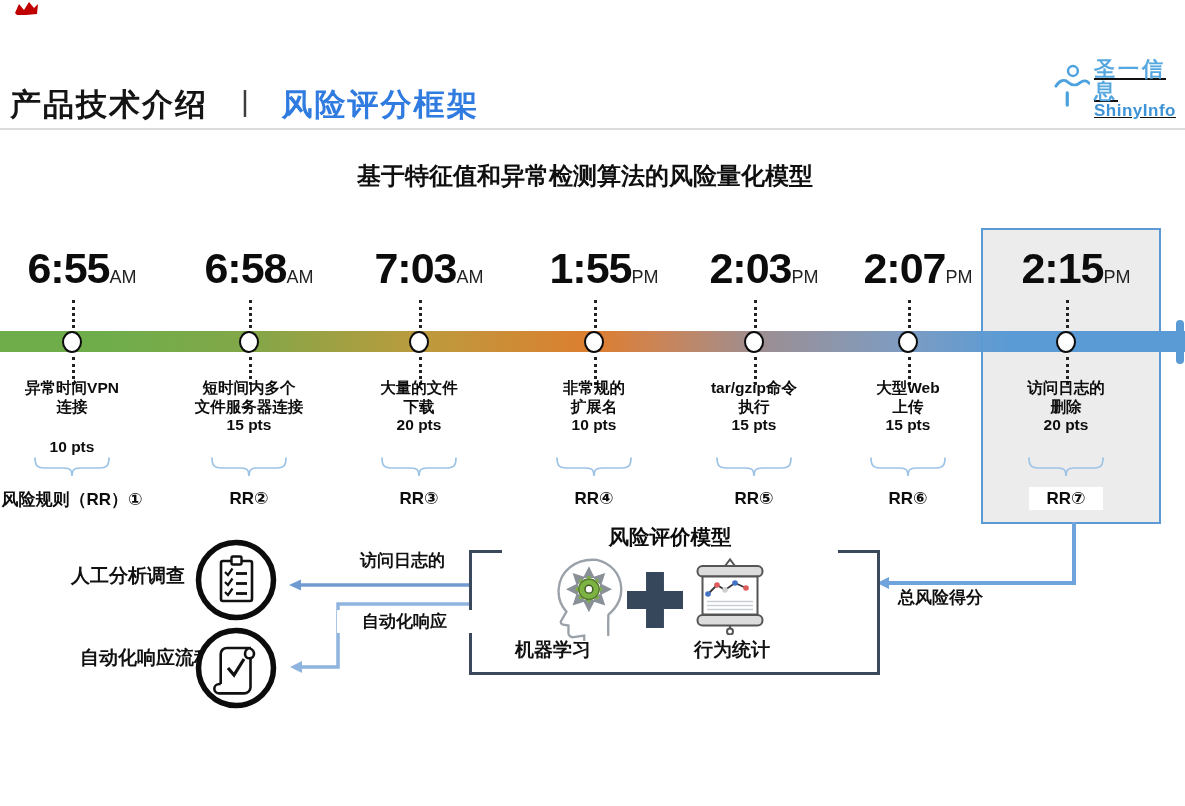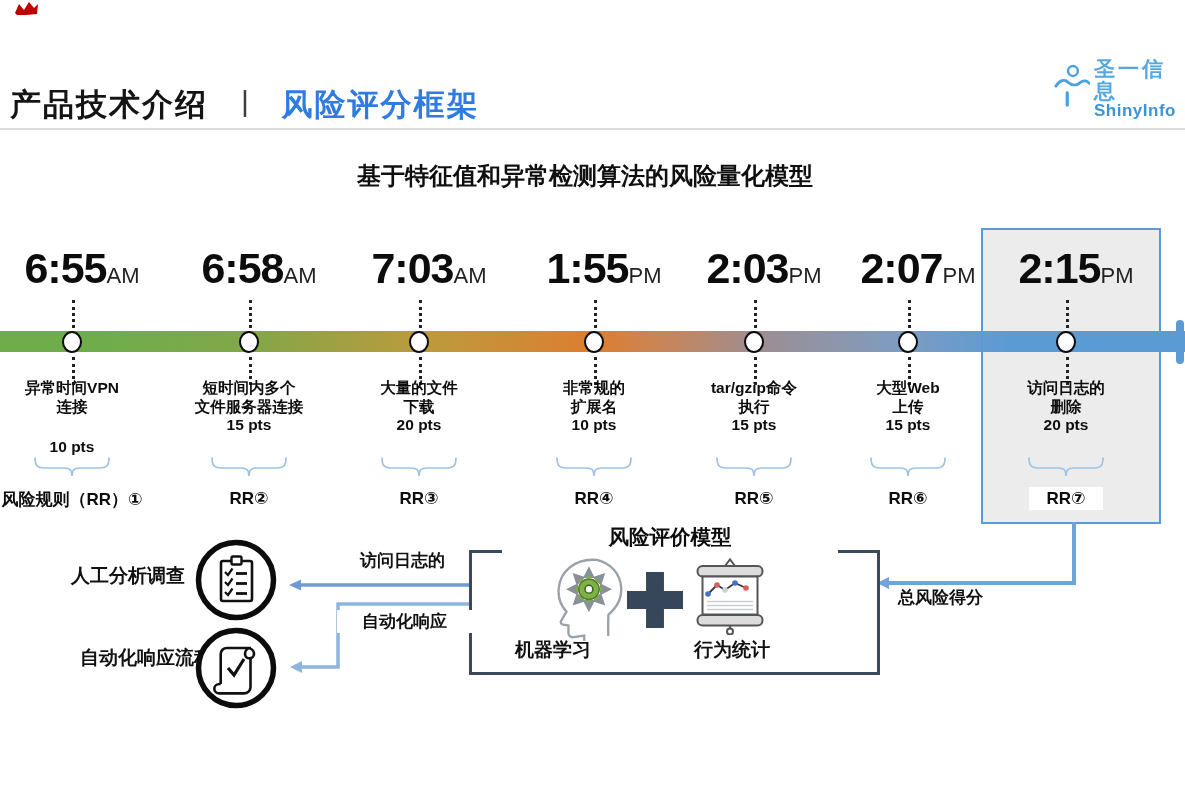--- a/index.html
+++ b/index.html
@@ -9,40 +9,40 @@
 
   
   #header-row{left:10px;top:84px;display:flex;align-items:flex-start;}
   .hdr-black{font-size:31px;font-weight:bold;letter-spacing:2px;color:#141414;}
   .hdr-sep{font-size:26px;color:#3c3c3c;margin:0 24px;font-weight:bold;}
   .hdr-blue{font-size:31px;font-weight:bold;letter-spacing:2px;color:#2f7be0;}
   #header-line{left:0;top:128px;width:1185px;height:2px;background:#dcdcdc;}
   #corner-mark{left:15px;top:2px;}
 
   
-  #logo{left:1054px;top:58px;display:flex;align-items:center;}
+  #logo{left:1054px;top:58px;display:flex;align-items:center;text-decoration:underline;}
   #logo-text{display:flex;flex-direction:column;line-height:1.05;margin-left:4px;}
   .logo-cn{font-size:21px;font-weight:bold;letter-spacing:3px;color:#55a7e0;}
   .logo-en{font-size:17px;font-weight:bold;color:#3e93d6;letter-spacing:.5px;}
 
   
   #subtitle{left:0;top:160px;width:1170px;text-align:center;font-size:24px;font-weight:bold;color:#0f0f0f;}
 
   
   #hl-box-bg{left:981px;top:228px;width:180px;height:296px;background:#ececec;z-index:1;}
   #hl-box-border{left:981px;top:228px;width:180px;height:296px;border:2.5px solid #5b9bd5;box-sizing:border-box;z-index:3;pointer-events:none;}
   #tl-bar{left:0;top:331px;width:1185px;height:21px;z-index:2;
     background:linear-gradient(90deg,#6fad4b 0%,#6fad4b 9%,#82a748 21%,#bd9a3d 36%,#dd7e30 50%,#c9855a 56%,#9d8e92 64%,#7e9cc1 76%,#5b9bd5 85%,#5b9bd5 100%);}
   #tl-cap{left:1176px;top:320px;width:8px;height:44px;background:#5b9bd5;border-radius:4px;z-index:2;}
   #cols{left:0;top:240px;width:1185px;height:300px;z-index:4;}
 
   .col{position:absolute;top:0;width:180px;height:290px;}
   .time{position:absolute;top:4px;left:10px;width:180px;height:52px;display:flex;justify-content:center;align-items:baseline;}
   .time .t{font-size:43px;font-weight:bold;color:#0c0c0c;letter-spacing:-1px;}
-  .time .mer{font-size:22px;font-weight:400;color:#222;margin-left:0;}
+  .time .mer{font-size:18px;font-weight:400;color:#222;margin-left:0;}
   .dots{position:absolute;left:50%;width:0;border-left:3px dotted #222;}
   .dots-top{top:60px;height:28px;}
   .dots-bottom{top:117px;height:28px;}
   .node{position:absolute;top:91px;left:50%;margin-left:-10px;width:20px;height:22px;background:#fff;
         border:2.8px solid #0c0c0c;border-radius:50%;box-sizing:border-box;}
   .desc{position:absolute;top:138px;left:0;width:100%;text-align:center;font-size:15.5px;font-weight:bold;
         line-height:19px;white-space:pre-line;color:#0d0d0d;}
   .pts{position:absolute;top:176px;left:0;width:100%;text-align:center;font-size:15.5px;font-weight:bold;color:#0d0d0d;}
   .pts-gap{top:198px;}
   .brace{position:absolute;top:216px;left:50%;margin-left:-38px;}

